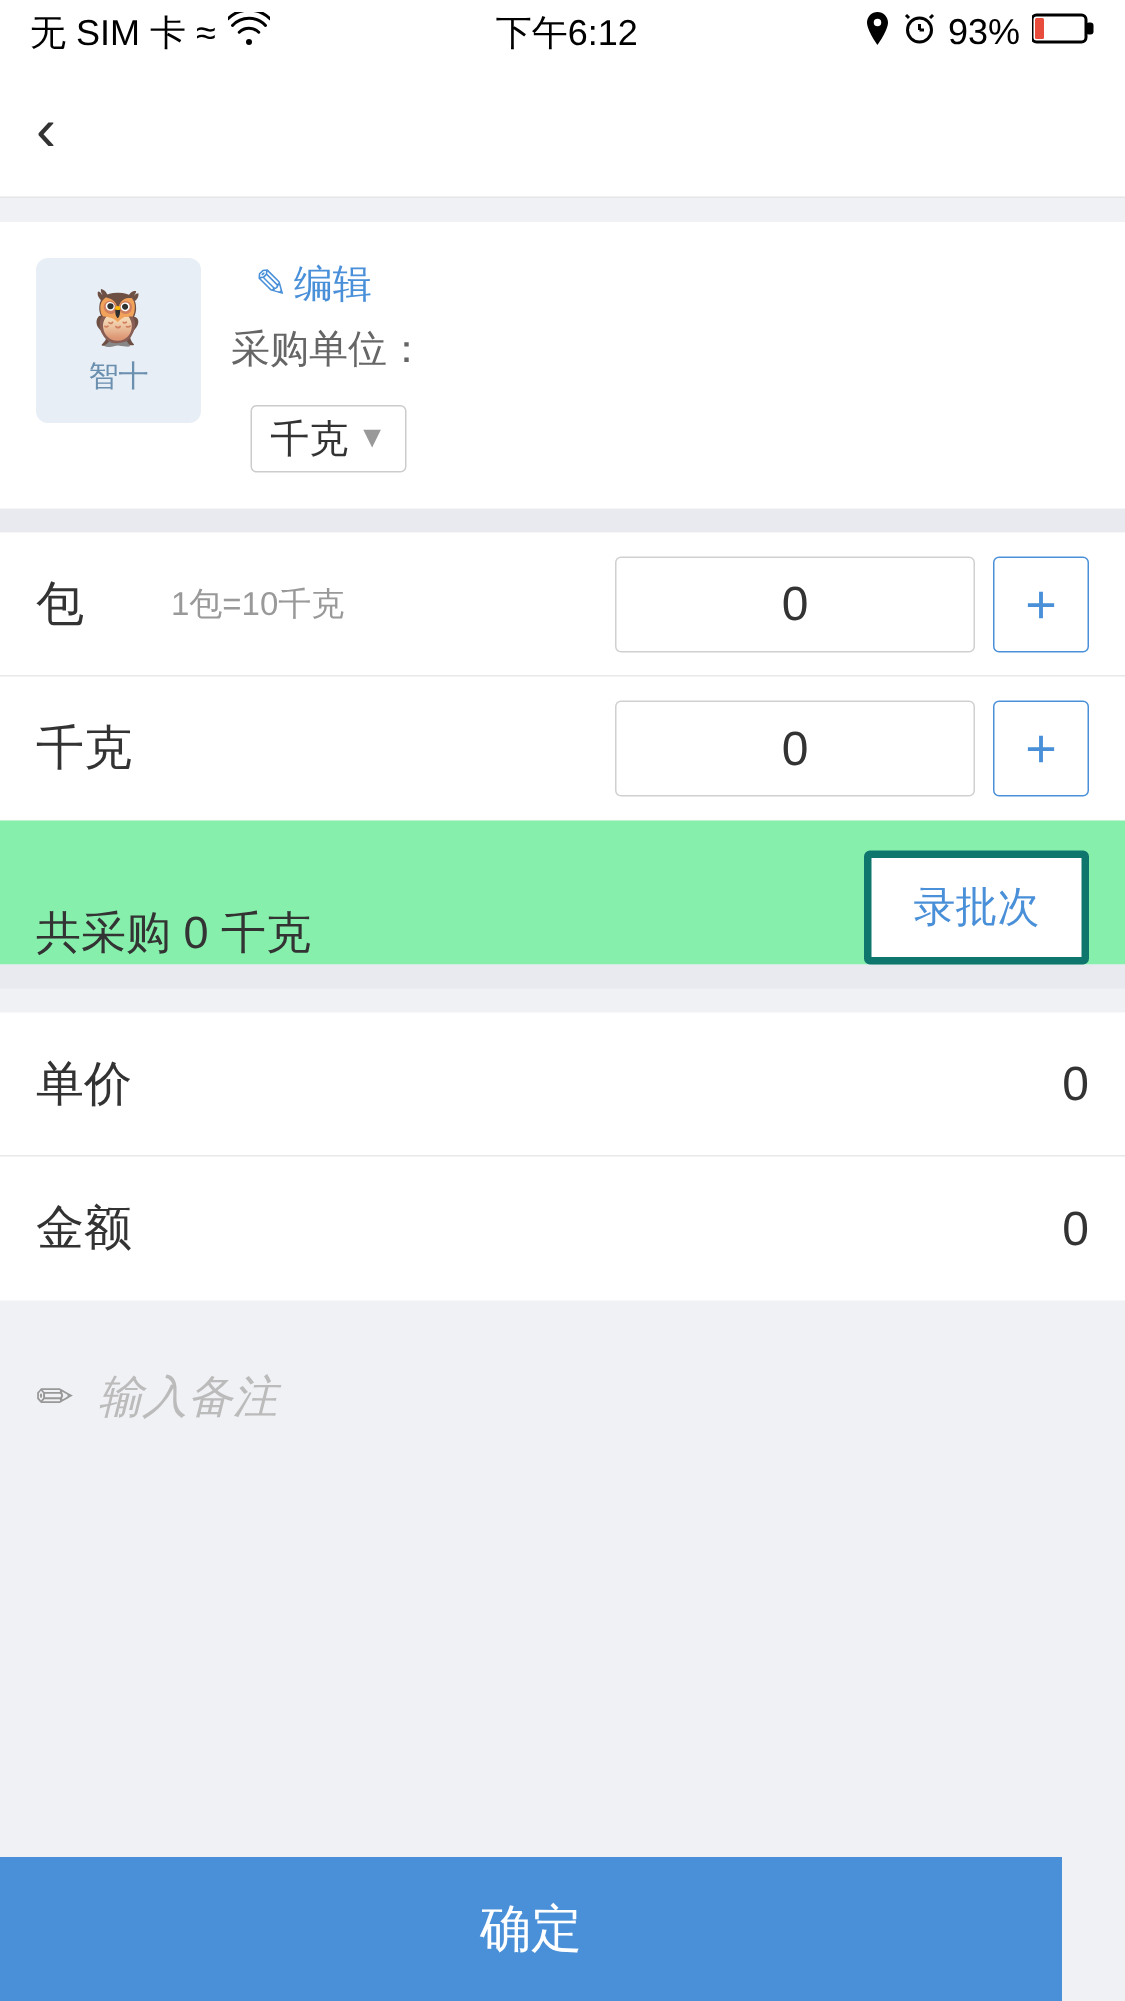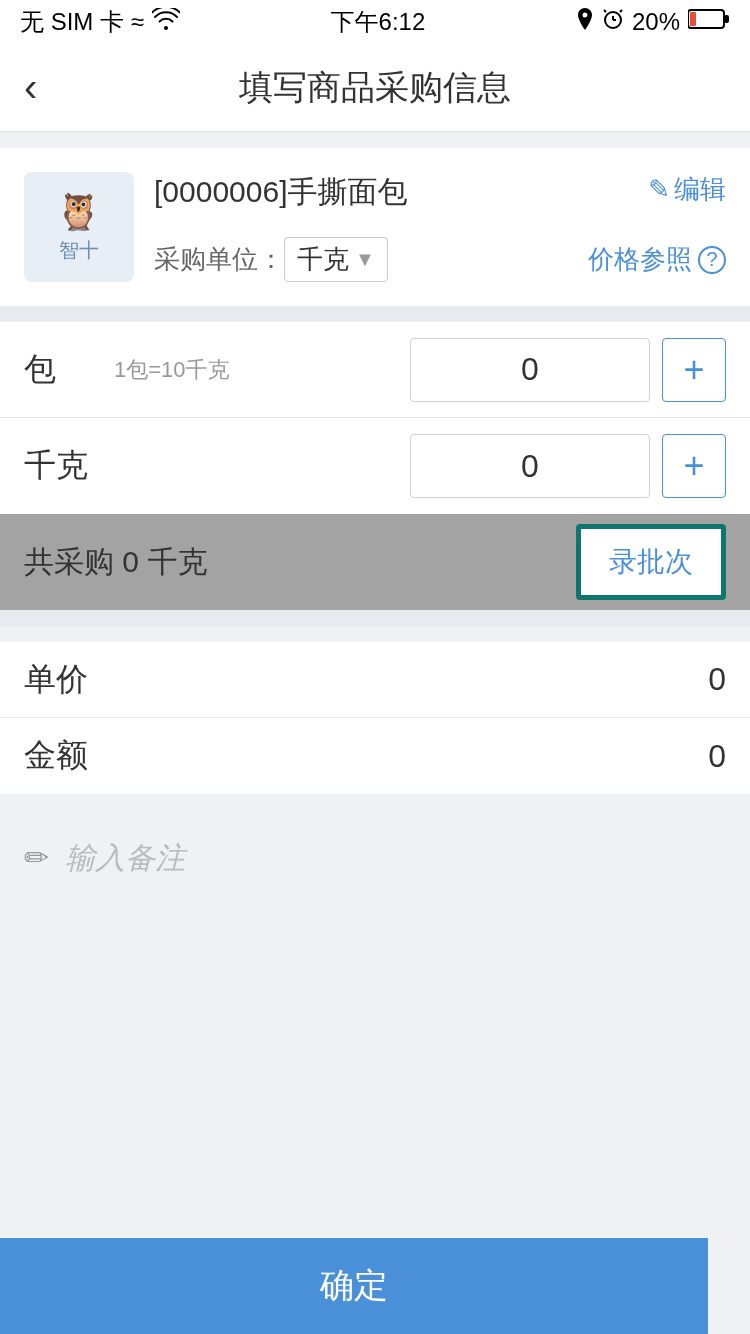--- a/index.html
+++ b/index.html
@@ -94,23 +94,24 @@
       margin-top: 4px;
     }
     .product-name {
       font-size: 30px;
       color: #333;
       margin-bottom: 16px;
     }
     .product-unit-row {
       display: flex;
       align-items: center;
-      gap: 0;
+      gap: 20px;
       font-size: 26px;
       color: #666;
+      flex-direction: column;
     }
     .unit-selector {
       display: flex;
       align-items: center;
       border: 1px solid #ccc;
       border-radius: 4px;
       padding: 4px 12px;
       font-size: 26px;
       color: #333;
       background: #fff;
@@ -190,23 +191,23 @@
       align-items: center;
       justify-content: center;
       margin-left: 12px;
       cursor: pointer;
       font-size: 36px;
       color: #4a90d9;
     }
 
     
     .summary-row {
-      background: #a3a3a3;
-      display: flex;
-      align-items: center;
+      background: #86efac;
+      display: flex;
+      align-items: flex-end;
       padding: 0 24px;
       height: 96px;
     }
     .summary-text {
       font-size: 30px;
       color: #333;
       flex: 1;
     }
     .batch-btn {
       border: 5px solid #0f766e;
@@ -220,21 +221,21 @@
 
     
     .price-section {
       background: #fff;
       margin-top: 16px;
     }
     .price-row {
       display: flex;
       align-items: center;
       padding: 0 24px;
-      height: 76px;
+      height: 96px;
       border-bottom: 1px solid #e8e8e8;
     }
     .price-row:last-child {
       border-bottom: none;
     }
     .price-label {
       font-size: 32px;
       color: #333;
       flex: 1;
     }
@@ -307,61 +308,55 @@
     </span>
     <span>
       <svg width="22" height="22" viewBox="0 0 22 22" fill="#000">
         <circle cx="11" cy="12" r="8" stroke="#000" stroke-width="2" fill="none"></circle>
         <line x1="11" y1="12" x2="11" y2="8" stroke="#000" stroke-width="2"></line>
         <line x1="11" y1="12" x2="14" y2="12" stroke="#000" stroke-width="2"></line>
         <line x1="4" y1="4" x2="2" y2="2" stroke="#000" stroke-width="2"></line>
         <line x1="18" y1="4" x2="20" y2="2" stroke="#000" stroke-width="2"></line>
       </svg>
     </span>
-    <span>20%</span>
+    <span>93%</span>
     <span>
       <svg width="42" height="22" viewBox="0 0 42 22">
         <rect x="0" y="2" width="36" height="18" rx="3" ry="3" stroke="#000" stroke-width="2" fill="none"></rect>
         <rect x="36" y="7" width="5" height="8" rx="2" ry="2" fill="#000"></rect>
         <rect x="2" y="4" width="6" height="14" rx="1" fill="#e74c3c"></rect>
       </svg>
     </span>
   </div>
 </div>
 
 <div class="nav-bar">
   <span class="nav-back">‹</span>
-  <span class="nav-title">填写商品采购信息</span>
 </div>
 
 <div class="product-card" style="margin-top:16px; position:relative;">
   <div class="product-thumbnail">
     <span class="product-thumbnail-icon">🦉</span>
     <span class="product-thumbnail-label">智十</span>
   </div>
   <div class="product-card-inner">
     <div style="display:flex; align-items:flex-start; justify-content:space-between;">
-      <span class="product-name">[0000006]手撕面包</span>
       <span class="product-edit" style="position:static; display:flex; align-items:center; gap:4px; white-space:nowrap; margin-left:16px;">
         <span>✎</span>
         <span>编辑</span>
       </span>
     </div>
     <div style="display:flex; align-items:center; justify-content:space-between; margin-top:8px;">
       <div class="product-unit-row">
         <span>采购单位：</span>
         <div class="unit-selector">
           <span>千克</span>
           <span class="unit-selector-arrow">▼</span>
         </div>
       </div>
-      <div style="display:flex; align-items:center; gap:6px; color:#4a90d9; font-size:26px; cursor:pointer;">
-        <span>价格参照</span>
-        <span style="width:28px;height:28px;border:2px solid #4a90d9;border-radius:50%;display:inline-flex;align-items:center;justify-content:center;font-size:20px;color:#4a90d9;">?</span>
-      </div>
     </div>
   </div>
 </div>
 
 <div class="section-divider"></div>
 
 <div class="input-section">
   <div class="input-row">
     <span class="input-label">包</span>
     <span class="input-sublabel">1包=10千克</span>

